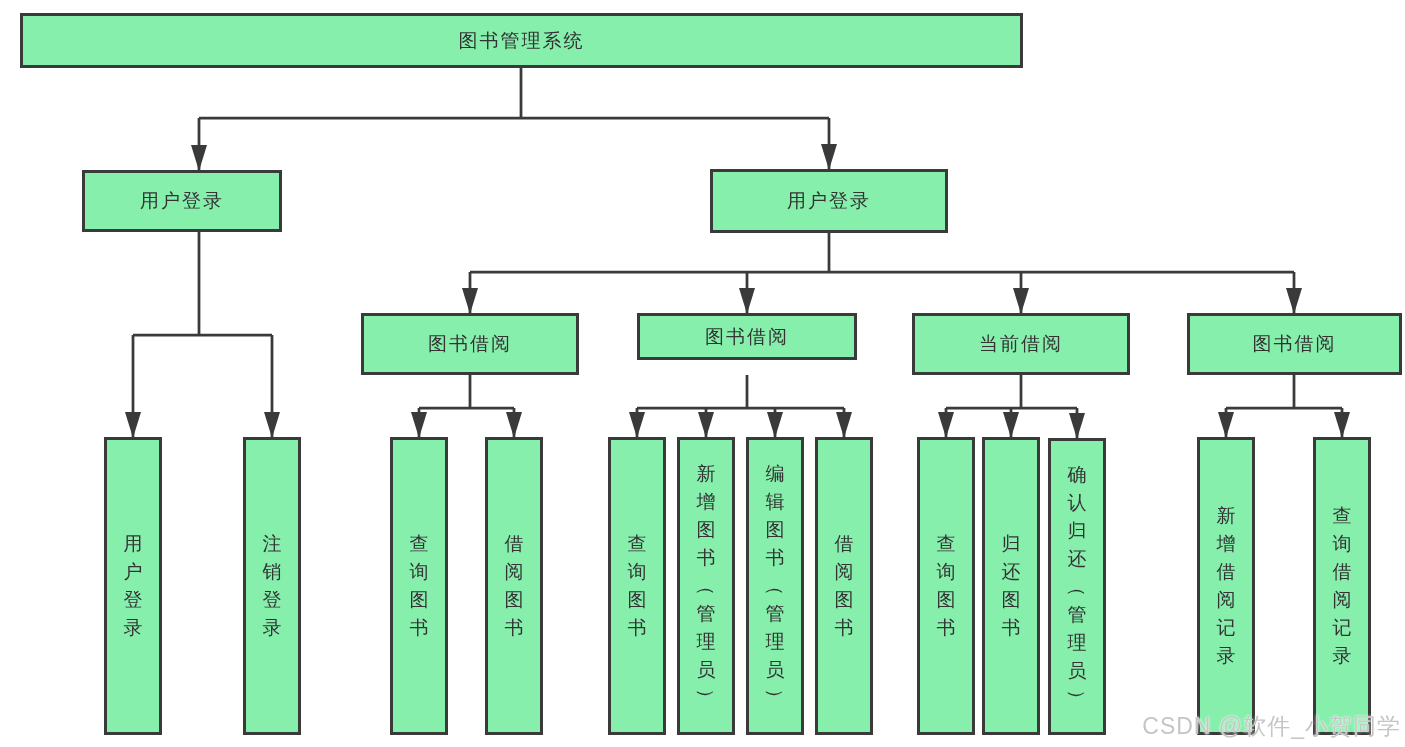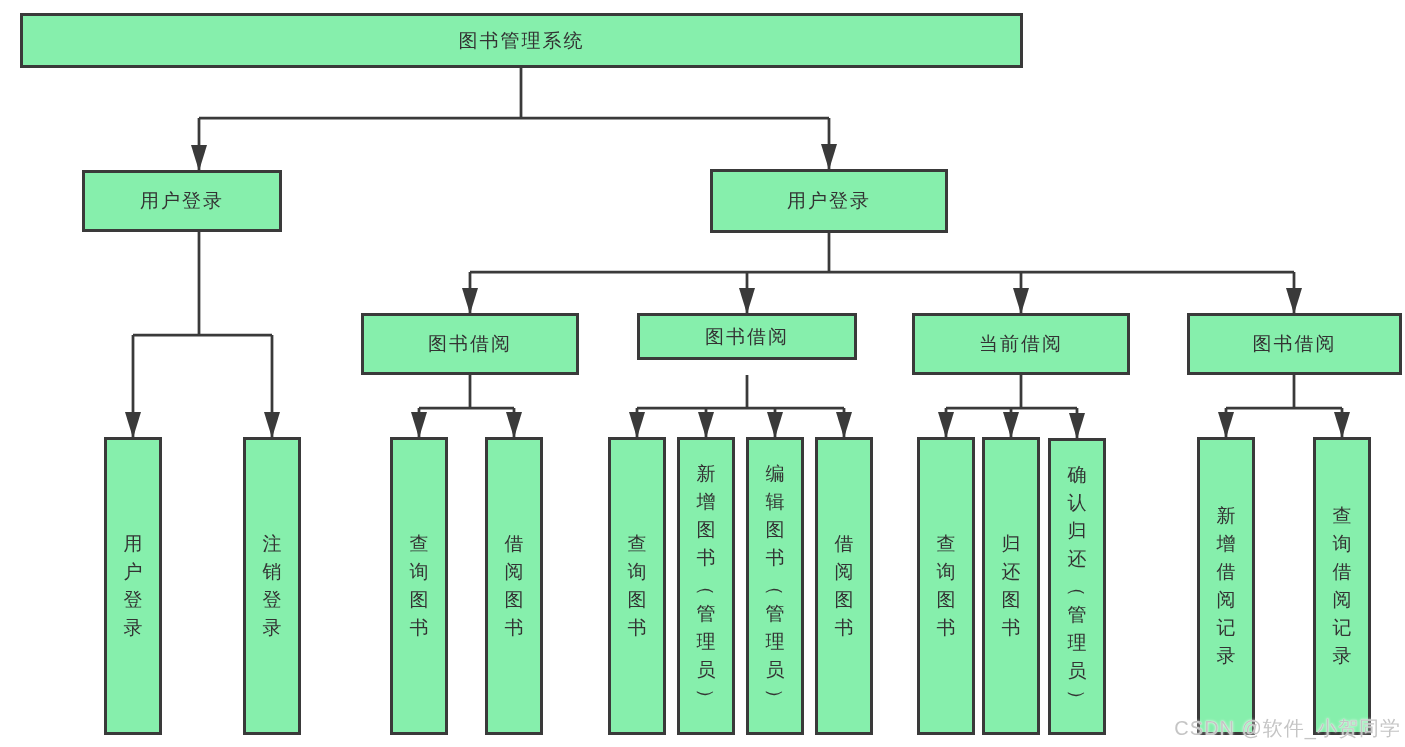--- a/index.html
+++ b/index.html
@@ -36,21 +36,21 @@
     height: 28px;
     line-height: 28px;
     width: 100%;
     text-align: center;
   }
   .v-node .ch.rot { transform: rotate(90deg); }
   #watermark {
     position: absolute;
     right: 4px;
     bottom: 5px;
-    font-size: 20px;
+    font-size: 23px;
     letter-spacing: 1px;
     color: var(--watermark, #c5c5c5);
     text-shadow: 0 0 3px rgba(255,255,255,0.9), 0 0 1px rgba(255,255,255,0.9);
     z-index: 5;
     white-space: nowrap;
   }
 </style>
 </head>
 <body>
 

